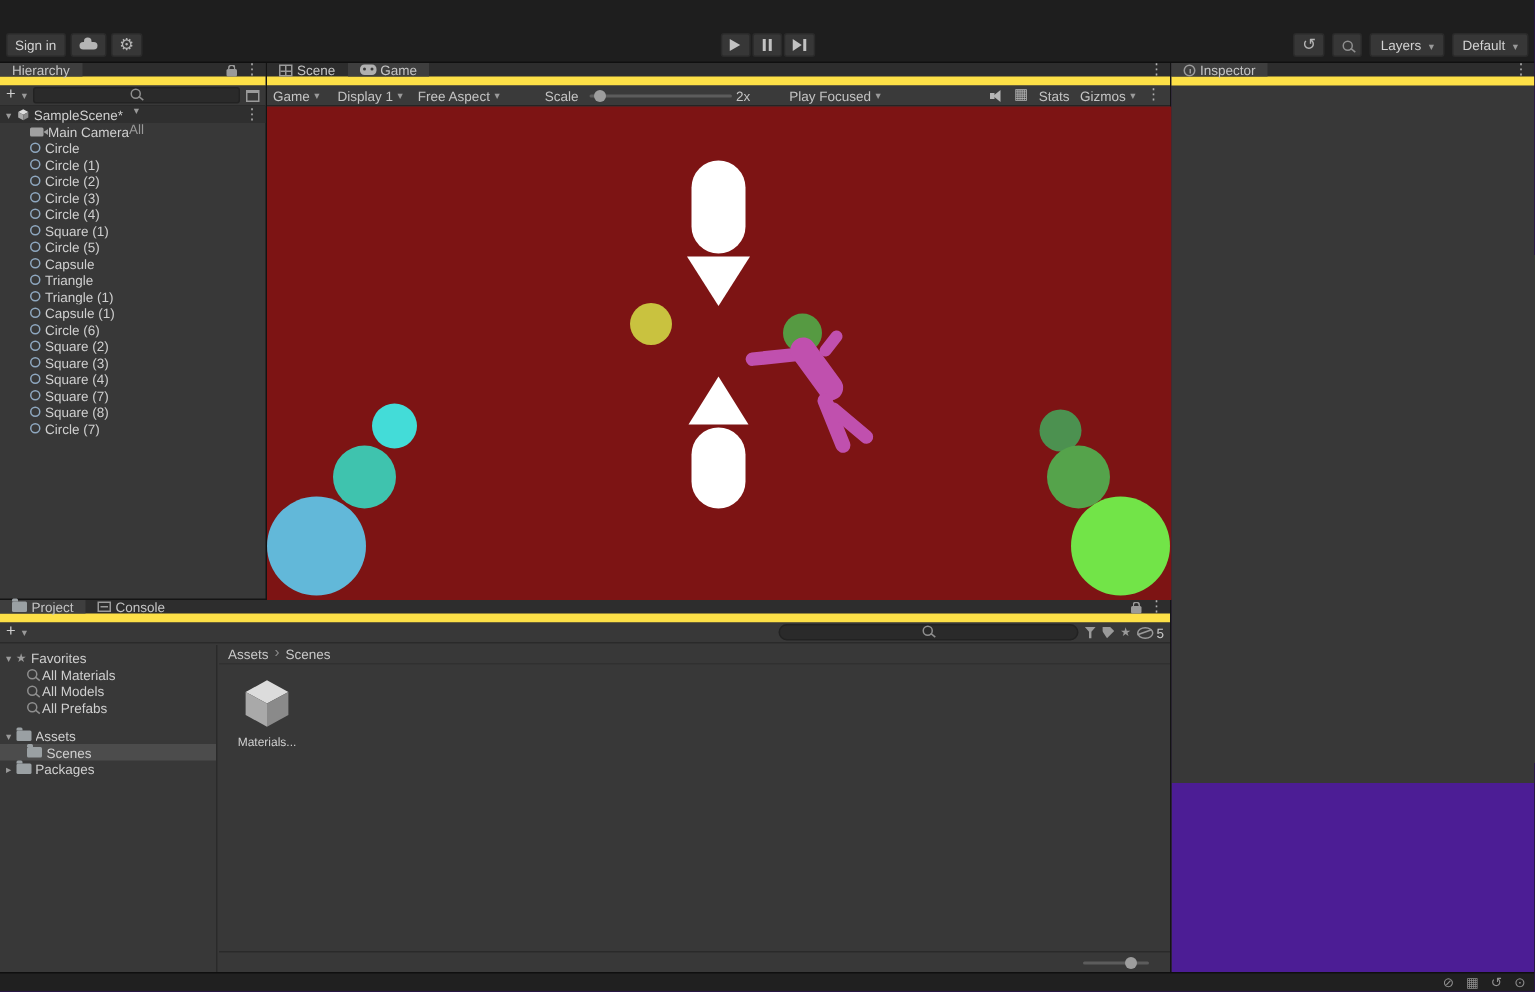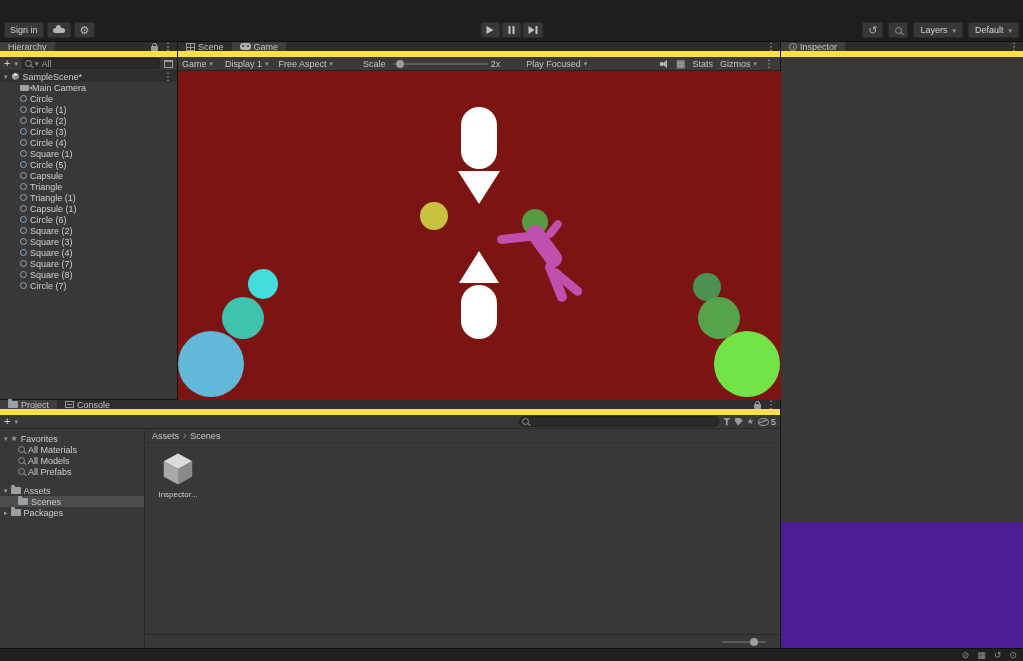--- a/index.html
+++ b/index.html
@@ -67,21 +67,21 @@
 
   
   .panel{background:#383838;box-sizing:border-box;}
   .tabs{height:15px;background:#2d2d2d;border-bottom:6px solid #fde047;display:flex;align-items:stretch;box-sizing:border-box;}
   .tab{display:flex;align-items:center;gap:3px;padding:0 8px;color:#c4c4c4;}
   .tab.active{background:#3e3e3e;}
   .tabs .tail{margin-left:auto;display:flex;align-items:center;gap:5px;padding-right:4px;}
   .ptool{height:14px;background:#383838;border-bottom:1px solid #2a2a2a;display:flex;align-items:center;gap:4px;
          padding:0 4px;box-sizing:border-box;}
   .searchbox{background:#2a2a2a;border:1px solid #222;border-radius:2px;height:11px;display:flex;align-items:center;
-             gap:3px;padding:0 2px;color:#9a9a9a;box-sizing:border-box;}
+             gap:3px;padding:0 12px;color:#9a9a9a;box-sizing:border-box;flex-direction:column;}
   .row{height:11px;display:flex;align-items:center;gap:3px;padding-left:4px;box-sizing:border-box;color:#cfcfcf;}
   .row .lbl{white-space:nowrap;overflow:hidden;}
 
   
   .hier{left:0;top:42px;width:178px;height:358px;border-right:1px solid #141414;border-bottom:1px solid #141414;}
   .scene-row{background:#2f2f2f;}
   .h-child{padding-left:20px;}
 
   
   .center{left:178px;top:42px;width:603px;height:358px;border-right:1px solid #141414;border-bottom:1px solid #141414;}
@@ -444,21 +444,21 @@
           <span>Assets</span>
           <span class="i i-sep"></span>
           <span>Scenes</span>
         </div>
         <div class="tile">
           <svg width="38" height="38" viewBox="0 0 32 32">
             <polygon points="16,3 28,9.5 16,16 4,9.5" fill="#dcdcdc"></polygon>
             <polygon points="4,9.5 16,16 16,29 4,22.5" fill="#a9a9a9"></polygon>
             <polygon points="28,9.5 16,16 16,29 28,22.5" fill="#8a8a8a"></polygon>
           </svg>
-          <span class="cap">Inspector...</span>
+          <span class="cap">Materials...</span>
         </div>
         <div class="pj-bottom">
           <div class="slider" style="width:44px">
             <div class="knob" style="left:28px"></div>
           </div>
         </div>
       </div>
     </div>
   </div>
 

